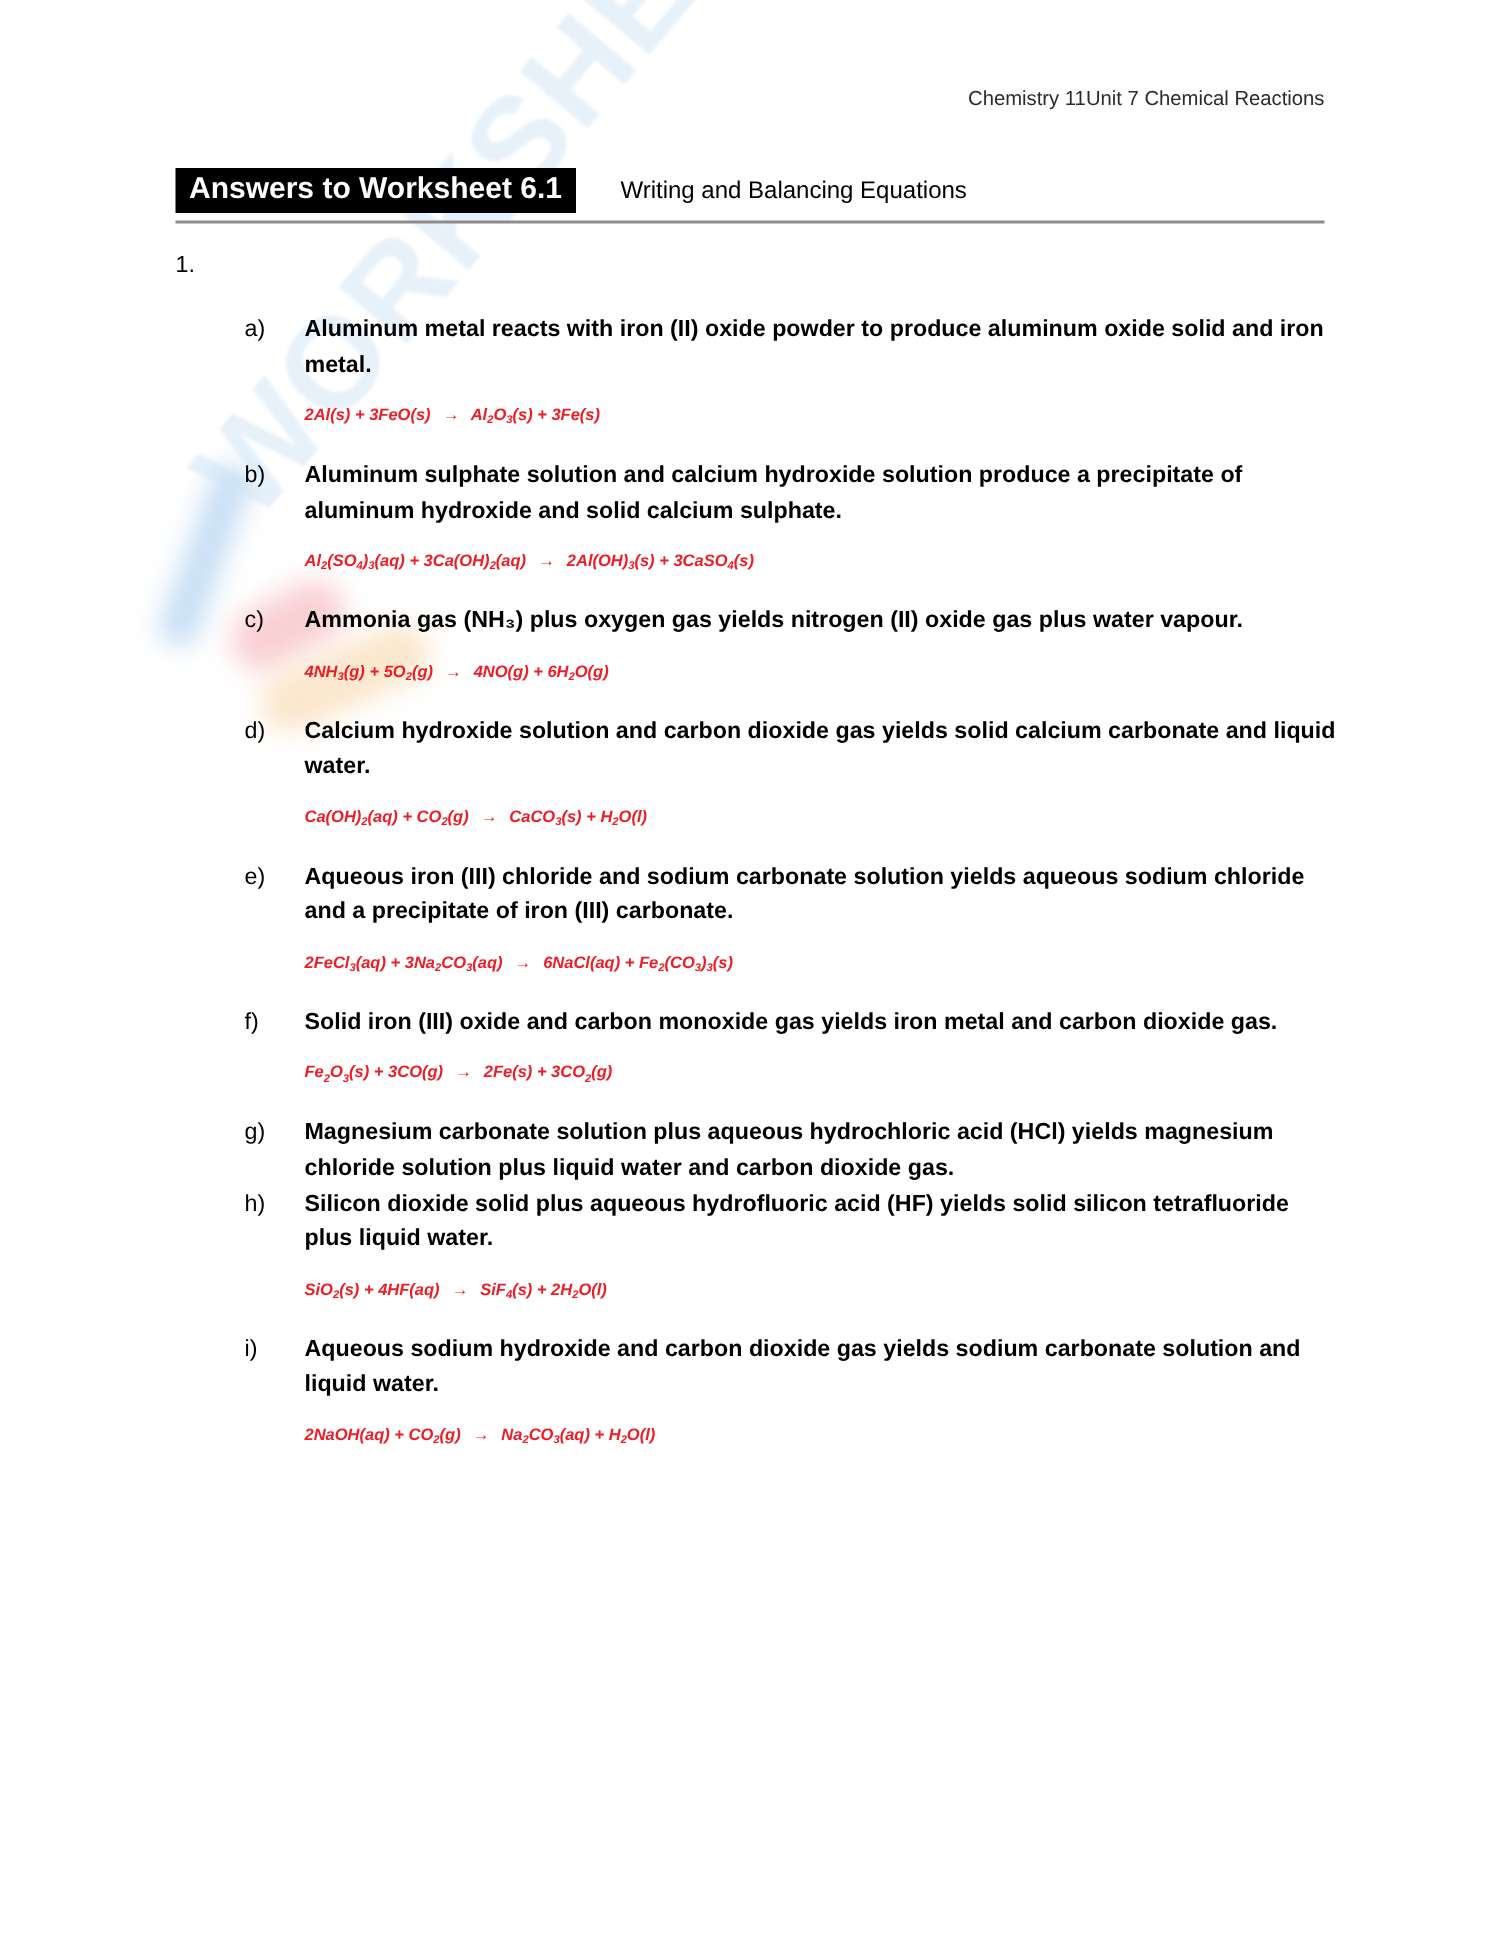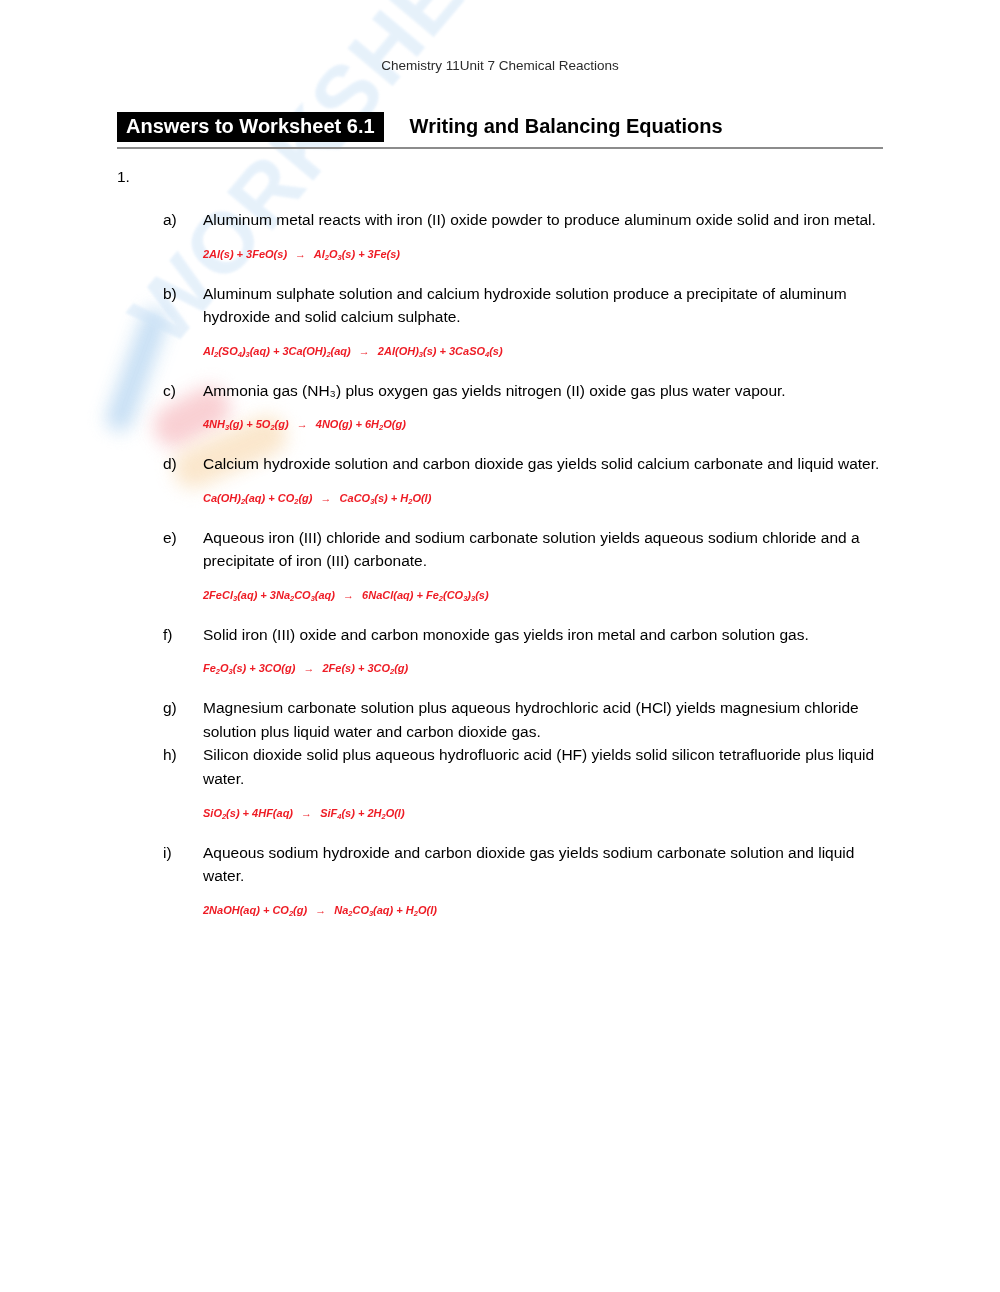--- a/index.html
+++ b/index.html
@@ -80,51 +80,51 @@
     position: relative;
     z-index: 2;
   }
 
   .running-head {
     position: absolute;
     top: 58px;
     left: 117px;
     width: 766px;
     display: flex;
-    justify-content: center;
+    justify-content: flex-end;
     font-size: 13.5px;
     color: #2b2b2b;
   }
 
   .title-block {
     position: absolute;
     top: 112px;
     left: 117px;
     width: 766px;
   }
   .title-row {
     display: flex;
     align-items: baseline;
-    gap: 12px;
+    gap: 0px;
   }
   .title-badge {
     background: #000000;
     color: #ffffff;
     font-size: 20px;
     font-weight: bold;
     padding: 4px 9px 5px 9px;
     line-height: 1.05;
     white-space: nowrap;
   }
   .title-rest {
-    font-size: 20px;
-    font-weight: bold;
+    font-size: 16px;
+    font-weight: normal;
     color: #000000;
     white-space: nowrap;
-    padding-left: 14px;
+    padding-left: 30px;
   }
   .title-rule {
     margin-top: 5px;
     height: 2px;
     background: #8c8c8c;
     width: 100%;
   }
 
   .q-row {
     position: absolute;
@@ -159,20 +159,21 @@
     font-size: 15.5px;
     line-height: 1.52;
   }
   .item-body {
     flex: 1;
   }
   .item-prompt {
     font-size: 15.5px;
     line-height: 1.52;
     max-width: 690px;
+    font-weight: bold;
   }
   .item-answer {
     color: #ee1c25;
     font-style: italic;
     font-weight: bold;
     font-size: 11px;
     margin-top: 16px;
     margin-bottom: 22px;
     white-space: nowrap;
   }
@@ -251,21 +252,21 @@
         <div class="item">
           <div class="item-marker">e)</div>
           <div class="item-body">
             <div class="item-prompt">Aqueous iron (III) chloride and sodium carbonate solution yields aqueous sodium chloride and a precipitate of iron (III) carbonate.</div>
             <div class="item-answer">2FeCl<sub>3</sub>(aq) + 3Na<sub>2</sub>CO<sub>3</sub>(aq) <span class="arrow">→</span> 6NaCl(aq) + Fe<sub>2</sub>(CO<sub>3</sub>)<sub>3</sub>(s)</div>
           </div>
         </div>
         <div class="item">
           <div class="item-marker">f)</div>
           <div class="item-body">
-            <div class="item-prompt">Solid iron (III) oxide and carbon monoxide gas yields iron metal and carbon solution gas.</div>
+            <div class="item-prompt">Solid iron (III) oxide and carbon monoxide gas yields iron metal and carbon dioxide gas.</div>
             <div class="item-answer">Fe<sub>2</sub>O<sub>3</sub>(s) + 3CO(g) <span class="arrow">→</span> 2Fe(s) + 3CO<sub>2</sub>(g)</div>
           </div>
         </div>
         <div class="item">
           <div class="item-marker">g)</div>
           <div class="item-body">
             <div class="item-prompt">Magnesium carbonate solution plus aqueous hydrochloric acid (HCl) yields magnesium chloride solution plus liquid water and carbon dioxide gas.</div>
           </div>
         </div>
         <div class="item">

